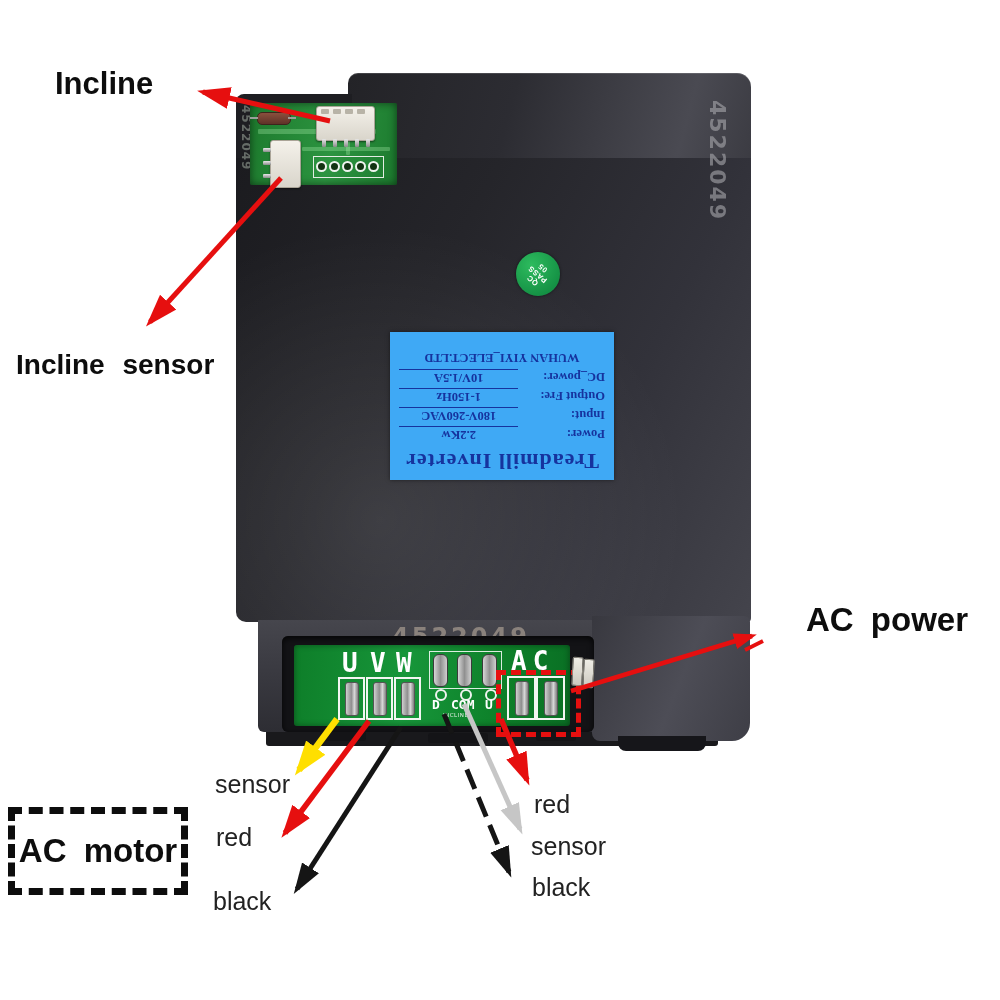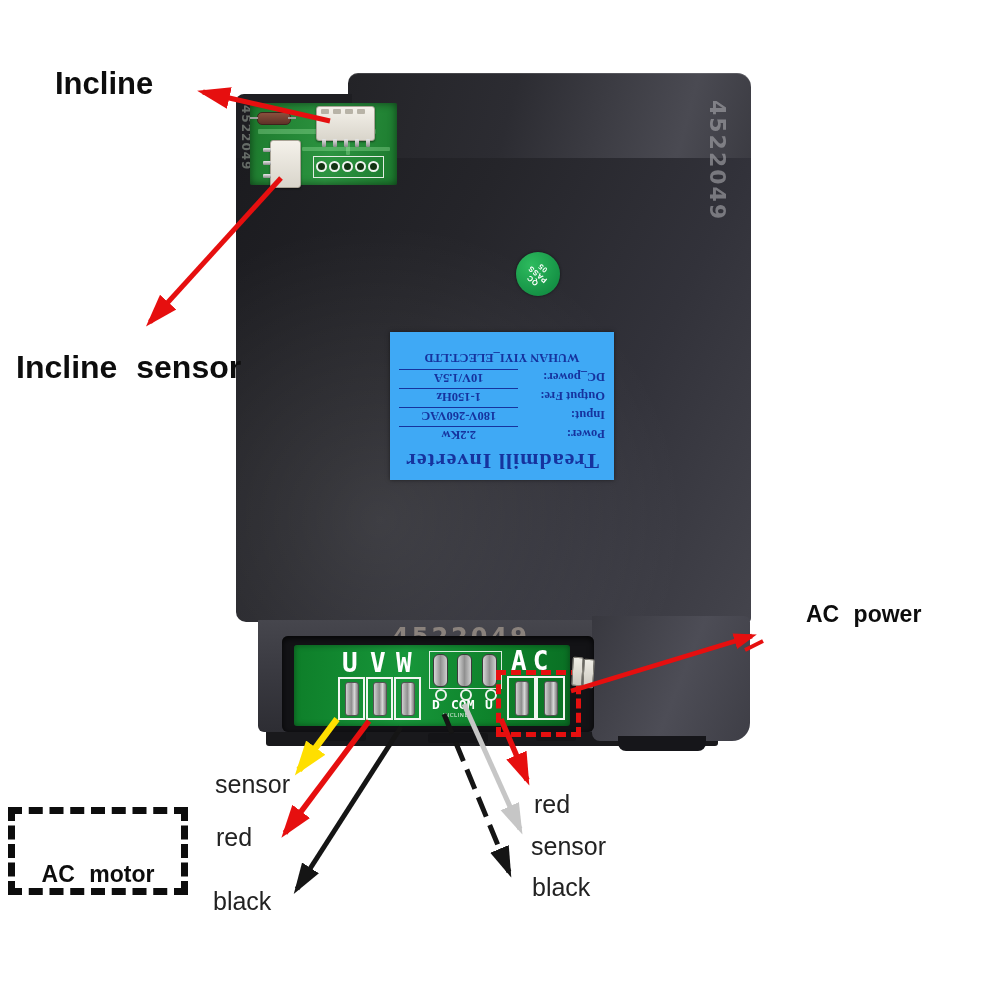--- a/index.html
+++ b/index.html
@@ -74,23 +74,23 @@
   .spec{left:390px;top:332px;width:224px;height:148px;background:#3fa9f5;color:#16339e;
     transform:rotate(180deg);font-family:"Liberation Serif",serif;
     box-shadow:0 0 4px rgba(0,0,0,.5);padding:5px 9px;box-sizing:border-box;}
   .spec-title{font-size:22px;font-weight:bold;text-align:center;letter-spacing:1px;margin:1px 0 3px;}
   .spec-row{display:flex;align-items:flex-end;font-size:12.5px;font-weight:bold;height:19px;}
   .spec-row .n{width:42%;}
   .spec-row .v{flex:1;text-align:center;border-bottom:1.6px solid #16339e;}
   .spec-footer{font-size:12.5px;font-weight:bold;text-align:center;margin-top:4px;}
 
   
-  .bigLabel{color:#0d0d0d;font-weight:bold;font-size:23px;white-space:nowrap;}
+  .bigLabel{color:#0d0d0d;font-weight:bold;font-size:33px;white-space:nowrap;}
   .wireLabel{color:#222;font-size:25px;white-space:nowrap;}
-  .dash-box{border:7px dashed #0d0d0d;display:flex;align-items:flex-end;justify-content:center;}
+  .dash-box{border:7px dashed #0d0d0d;display:flex;align-items:center;justify-content:center;}
   svg.overlay{position:absolute;left:0;top:0;width:1000px;height:1000px;pointer-events:none;}
 </style>
 </head>
 <body>
 
 <div id="stage">
 
   <div class="abs case-top"></div>
   <div class="abs pcb-frame"></div>
   <div class="abs case-body"></div>
@@ -232,21 +232,21 @@
     <line x1="745" y1="650" x2="763" y2="641" stroke="#e60f0f" stroke-width="4"></line>
     <line x1="337" y1="719" x2="299" y2="770" stroke="#ffdf00" stroke-width="6.5" marker-end="url(#mYel)"></line>
     <line x1="369" y1="721" x2="285" y2="833" stroke="#e60f0f" stroke-width="5.5" marker-end="url(#mRed)"></line>
     <line x1="401" y1="727" x2="297" y2="889" stroke="#151515" stroke-width="5" marker-end="url(#mBlk)"></line>
     <line x1="444" y1="714" x2="509" y2="872" stroke="#151515" stroke-width="5" stroke-dasharray="21 9" marker-end="url(#mBlk)"></line>
     <line x1="464" y1="704" x2="520" y2="829" stroke="#c6c6c6" stroke-width="5" marker-end="url(#mGry)"></line>
     <line x1="501" y1="719" x2="527" y2="780" stroke="#e60f0f" stroke-width="5.5" marker-end="url(#mRed)"></line>
   </svg>
 
   <div class="abs bigLabel" style="left:55px;top:66px;font-size:31px;">Incline</div>
-  <div class="abs bigLabel" style="left:16px;top:349px;font-size:32px;word-spacing:10px;">Incline sensor</div>
+  <div class="abs bigLabel" style="left:16px;top:349px;font-size:28px;word-spacing:10px;">Incline sensor</div>
   <div class="abs bigLabel" style="left:806px;top:601px;word-spacing:8px;">AC power</div>
 
   <div class="abs wireLabel" style="left:215px;top:770px;">sensor</div>
   <div class="abs wireLabel" style="left:216px;top:823px;">red</div>
   <div class="abs wireLabel" style="left:213px;top:887px;">black</div>
   <div class="abs wireLabel" style="left:534px;top:790px;">red</div>
   <div class="abs wireLabel" style="left:531px;top:832px;">sensor</div>
   <div class="abs wireLabel" style="left:532px;top:873px;">black</div>
 
   <div class="abs dash-box" style="left:8px;top:807px;width:166px;height:74px;">

